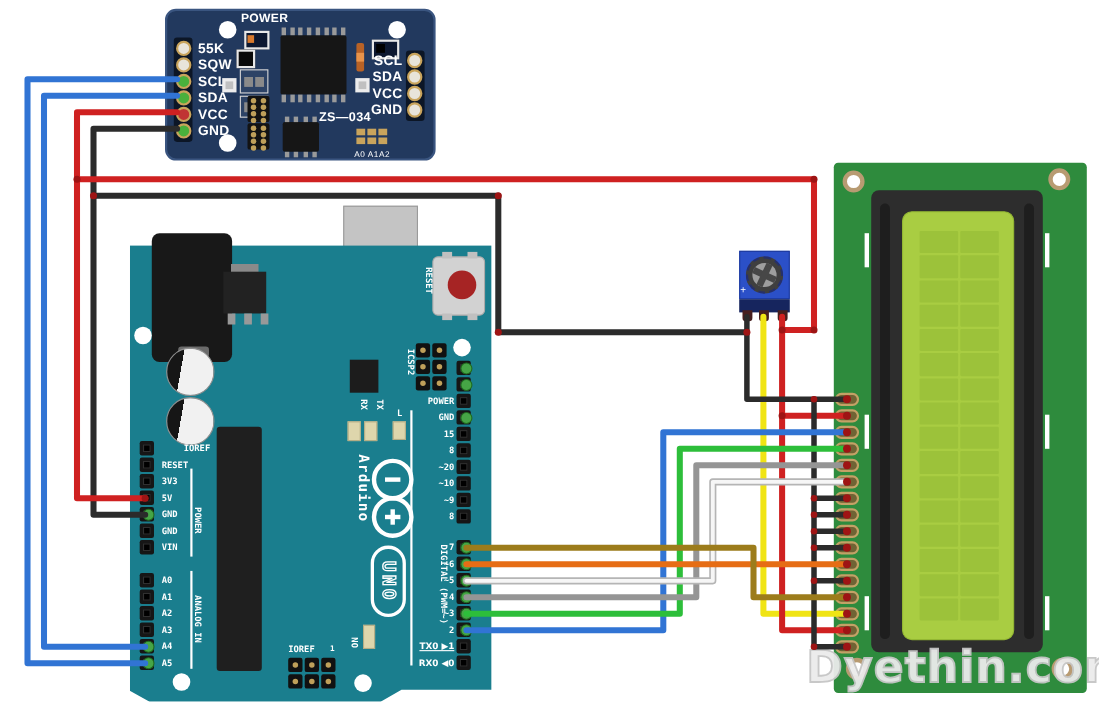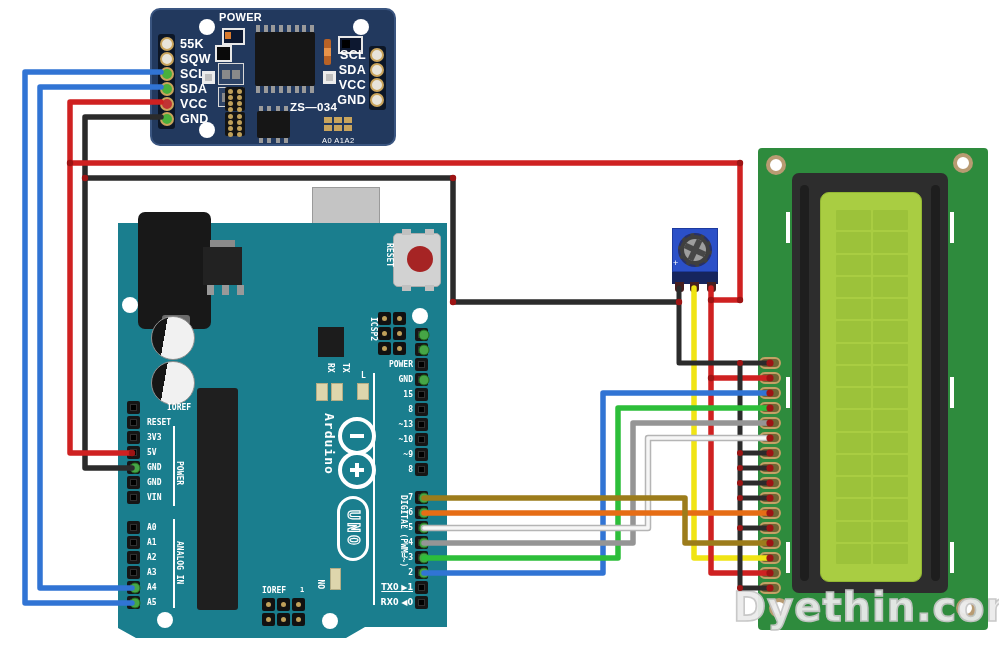--- a/index.html
+++ b/index.html
@@ -383,21 +383,21 @@
     <div class="blab" style="left:29px;top:345px;">A3</div>
     <div class="blab" style="left:29px;top:360px;">A4</div>
     <div class="blab" style="left:29px;top:375px;">A5</div>
     <div class="bracket" style="left:55px;top:296px;height:89px;"></div>
     <div class="rtext rot" style="left:66px;top:318px;font-size:8px;">ANALOG IN</div>
 
     <div class="blab rlab" style="left:215px;top:137px;">POWER</div>
     <div class="blab rlab" style="left:215px;top:152px;">GND</div>
     <div class="blab rlab" style="left:215px;top:167px;">15</div>
     <div class="blab rlab" style="left:215px;top:182px;">8</div>
-    <div class="blab rlab" style="left:215px;top:197px;">~13</div>
+    <div class="blab rlab" style="left:215px;top:197px;">~20</div>
     <div class="blab rlab" style="left:215px;top:212px;">~10</div>
     <div class="blab rlab" style="left:215px;top:227px;">~9</div>
     <div class="blab rlab" style="left:215px;top:242px;">8</div>
     <div class="blab rlab" style="left:215px;top:270px;">7</div>
     <div class="blab rlab" style="left:215px;top:285px;">~6</div>
     <div class="blab rlab" style="left:215px;top:300px;">~5</div>
     <div class="blab rlab" style="left:215px;top:315px;">4</div>
     <div class="blab rlab" style="left:215px;top:330px;">~3</div>
     <div class="blab rlab" style="left:215px;top:345px;">2</div>
     <div class="blab rlab" style="left:215px;top:360px;font-family:'DejaVu Sans',sans-serif;text-decoration:underline;">TX0 ▶1</div>

